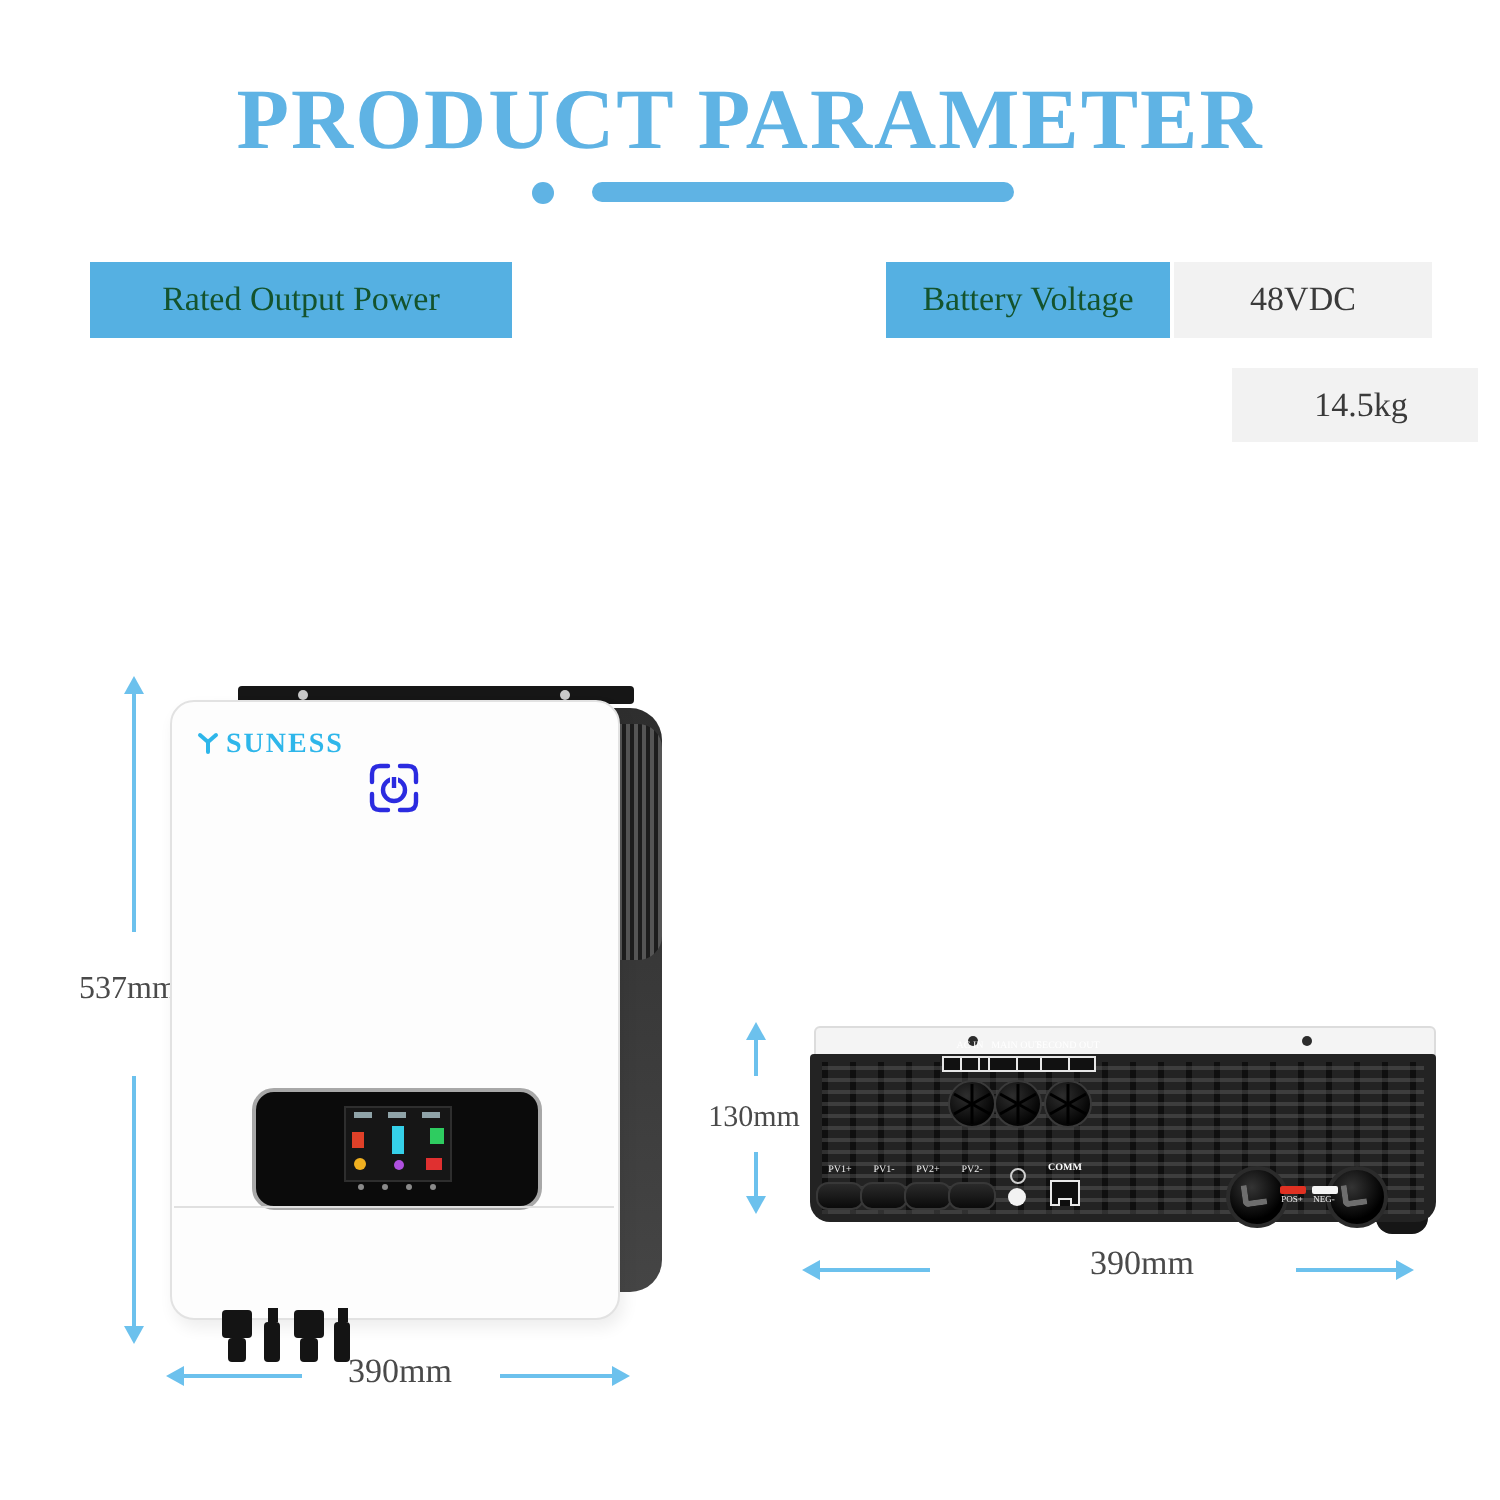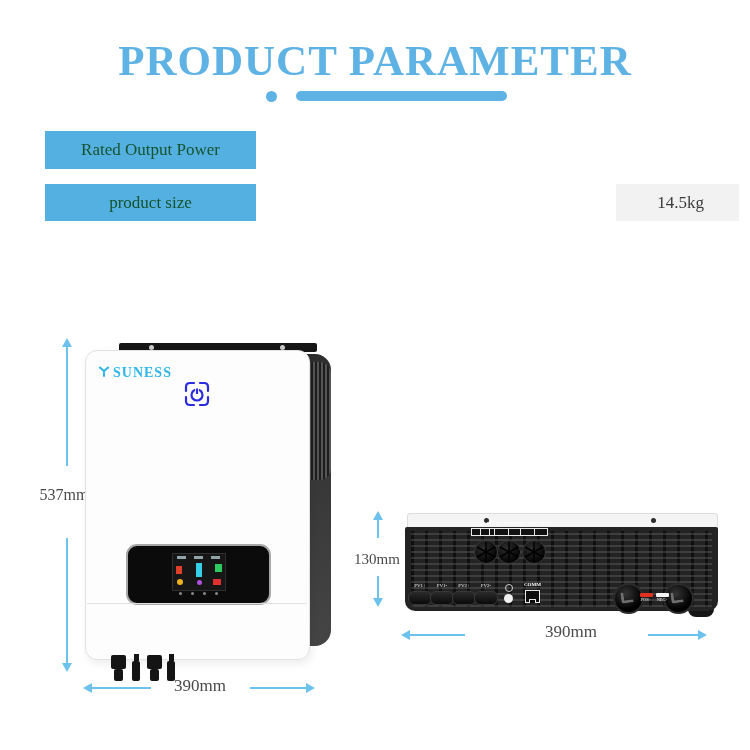--- a/index.html
+++ b/index.html
@@ -92,22 +92,23 @@
 </head>
 <body>
 
 <div class="stage">
 
   <div class="abs title">PRODUCT PARAMETER</div>
   <div class="abs deco-dot"></div>
   <div class="abs deco-bar"></div>
 
   <div class="abs cell cell-label" style="left:45px;top:131px;width:211px;height:38px;">Rated Output Power</div>
-
-  <div class="abs cell cell-label" style="left:45px;top:184px;width:211px;height:37px;">product size</div>
+  <div class="abs cell cell-label" style="left:443px;top:131px;width:142px;height:38px;">Battery Voltage</div>
+  <div class="abs cell cell-value" style="left:587px;top:131px;width:129px;height:38px;">48VDC</div>
+
   <div class="abs cell cell-value" style="left:616px;top:184px;width:129px;height:37px;">14.5kg</div>
 
   <div class="abs fv-side"></div>
   <div class="abs fv-fins"></div>
   <div class="abs fv-bracket">
     <span class="screw" style="left:30px;"></span>
     <span class="screw" style="right:32px;"></span>
   </div>
   <div class="abs fv-body"></div>
 

